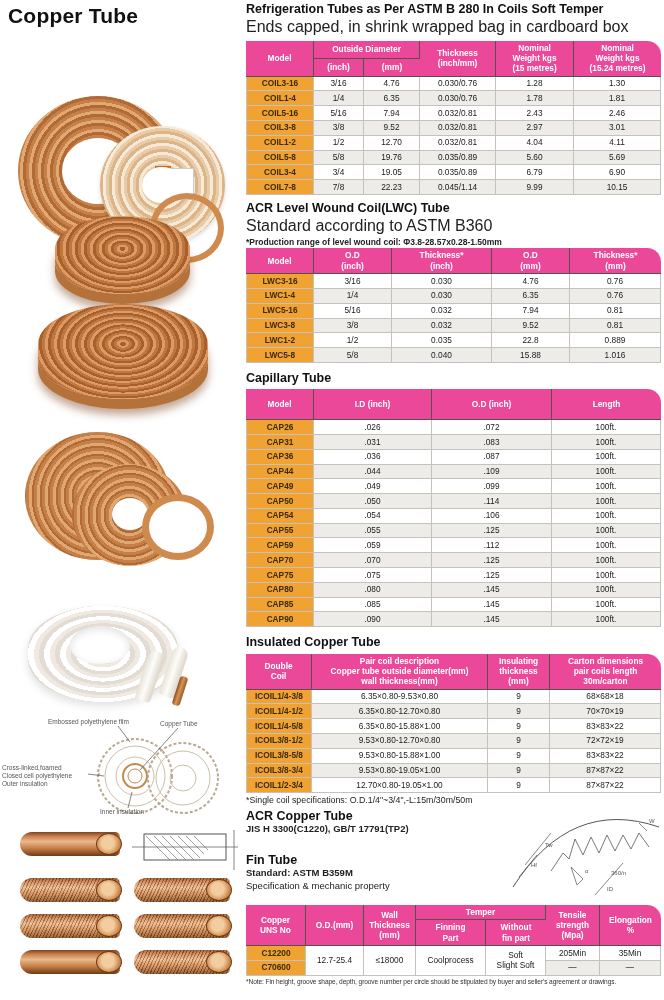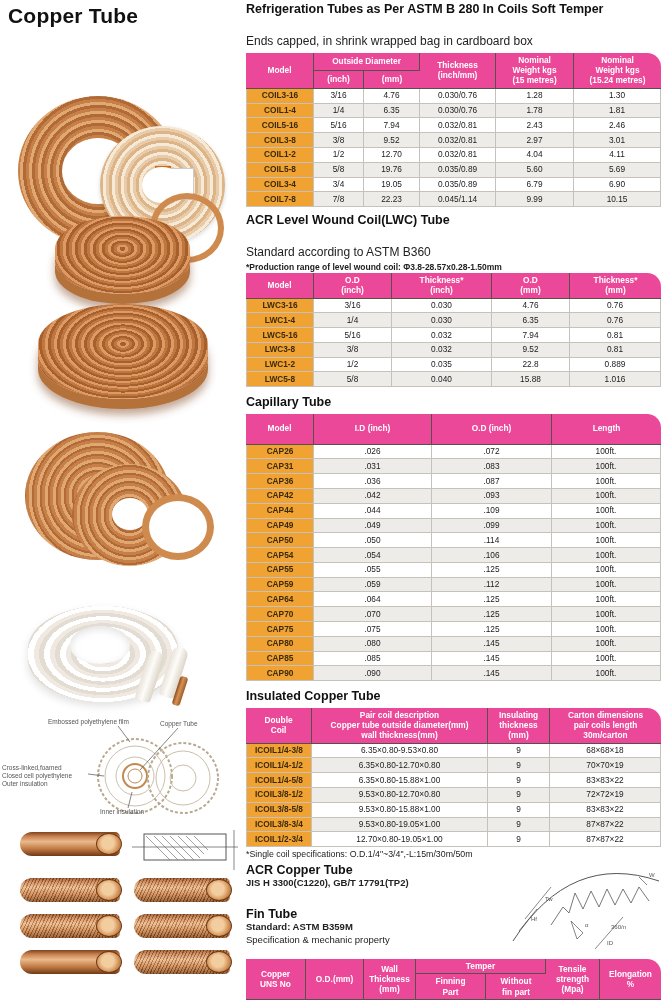--- a/index.html
+++ b/index.html
@@ -51,21 +51,21 @@
     background:linear-gradient(180deg,#7e431c 0%,#c98050 18%,#eab98b 40%,#c17a44 70%,#6f3a16 100%);}
   .tube.textured{background:
     repeating-linear-gradient(115deg, rgba(90,40,10,.35) 0 1px, rgba(255,225,190,.25) 1px 3px),
     linear-gradient(180deg,#7e431c 0%,#c98050 18%,#eab98b 40%,#c17a44 70%,#6f3a16 100%);}
   .tube .end{position:absolute;right:-2px;top:1px;width:26px;height:22px;border-radius:50%;
     background:radial-gradient(circle at 45% 45%, #f2cda0 0 35%, #d89a60 60%, #8a4a1e 100%);
     border:1px solid #6f3a16;box-sizing:border-box;}
   
   .right-col{flex:1;padding:2px 6px 0 4px;}
   .sec-title{font-size:12.5px;font-weight:bold;color:#111;line-height:1.15;}
-  .sec-sub{font-size:12px;color:#222;line-height:1.2;margin-top:18px;}
+  .sec-sub{font-size:16px;color:#222;line-height:1.2;margin-top:1px;}
   .sec-note{font-size:8.5px;font-weight:bold;color:#222;margin:2px 0 1px 0;}
   table.spec{border-collapse:separate;border-spacing:0;width:100%;table-layout:fixed;}
   table.spec th{
     background:#ec4899;color:#fff;font-size:8.3px;font-weight:bold;
     padding:2px 1px;text-align:center;vertical-align:middle;line-height:1.25;
     border-right:1px solid #57504b;border-bottom:1px solid #57504b;white-space:pre-line;
   }
   table.spec th.tr-round{border-top-right-radius:14px;border-right:none;}
   table.spec th:last-child{border-right:none;}
   table.spec td{
@@ -385,26 +385,20 @@
             <td>.083</td>
             <td>100ft.</td>
           </tr>
           <tr>
             <td class="model-cell">CAP36</td>
             <td>.036</td>
             <td>.087</td>
             <td>100ft.</td>
           </tr>
           <tr>
-            <td class="model-cell">CAP42</td>
-            <td>.042</td>
-            <td>.093</td>
-            <td>100ft.</td>
-          </tr>
-          <tr>
             <td class="model-cell">CAP44</td>
             <td>.044</td>
             <td>.109</td>
             <td>100ft.</td>
           </tr>
           <tr>
             <td class="model-cell">CAP49</td>
             <td>.049</td>
             <td>.099</td>
             <td>100ft.</td>
@@ -424,26 +418,20 @@
           <tr>
             <td class="model-cell">CAP55</td>
             <td>.055</td>
             <td>.125</td>
             <td>100ft.</td>
           </tr>
           <tr>
             <td class="model-cell">CAP59</td>
             <td>.059</td>
             <td>.112</td>
-            <td>100ft.</td>
-          </tr>
-          <tr>
-            <td class="model-cell">CAP64</td>
-            <td>.064</td>
-            <td>.125</td>
             <td>100ft.</td>
           </tr>
           <tr>
             <td class="model-cell">CAP70</td>
             <td>.070</td>
             <td>.125</td>
             <td>100ft.</td>
           </tr>
           <tr>
             <td class="model-cell">CAP75</td>

